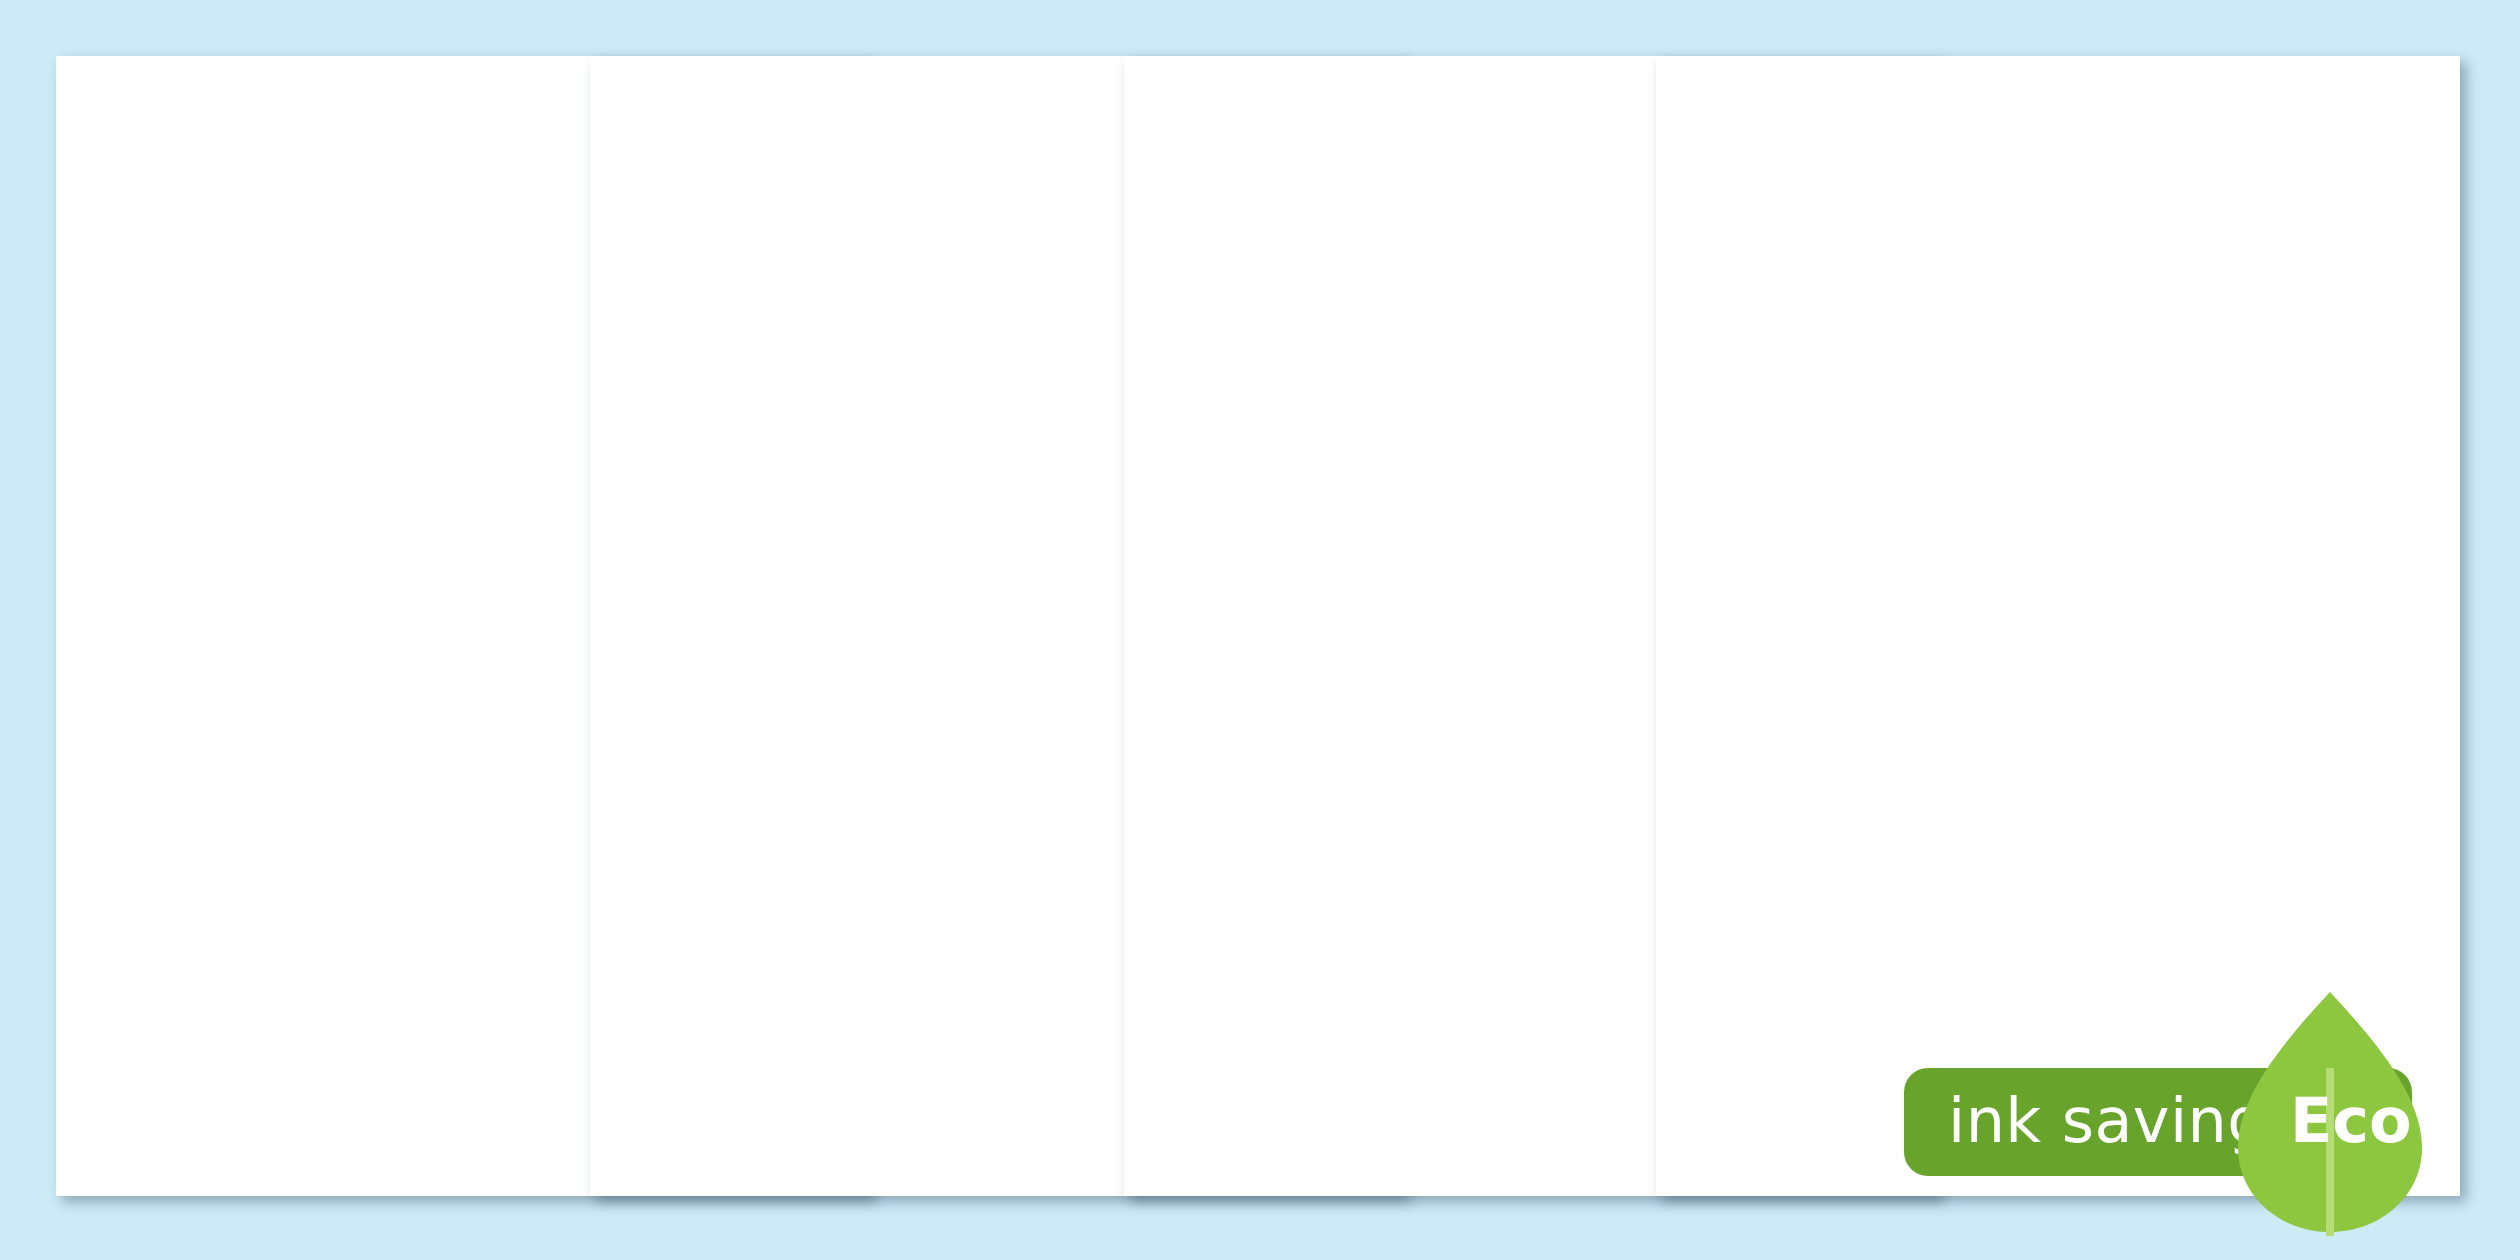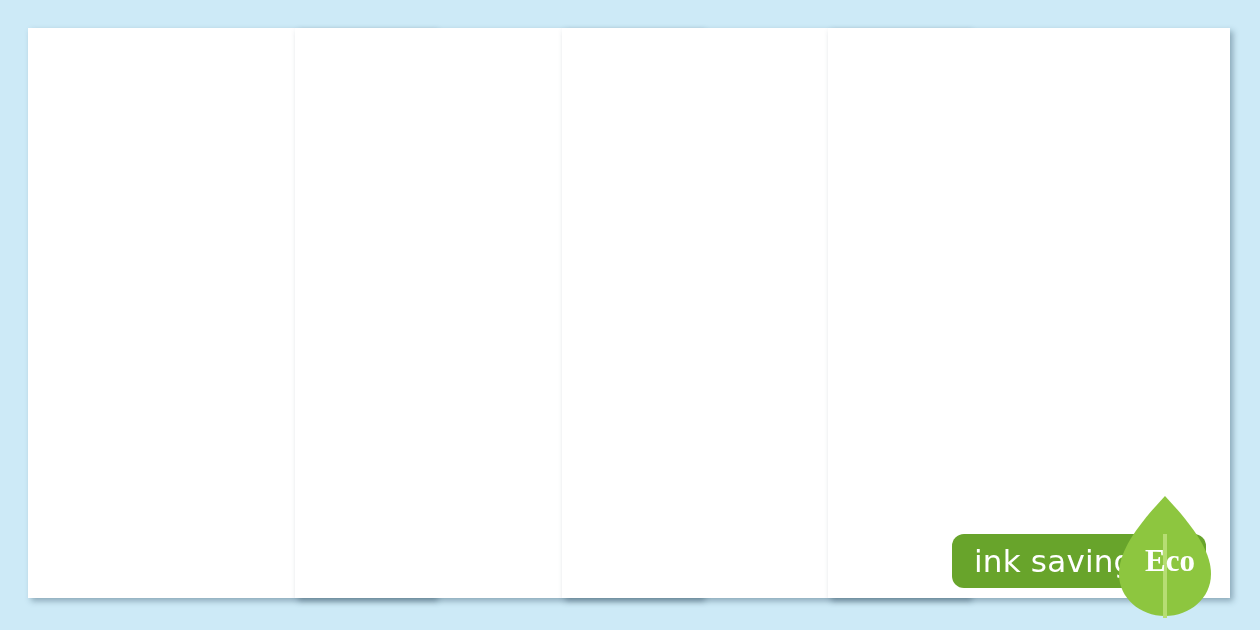--- a/index.html
+++ b/index.html
@@ -48,21 +48,20 @@
   .eco-leaf{
     position:absolute;left:165px;top:-40px;
     width:96px;height:124px;
   }
   .eco-eco{
     position:absolute;left:193px;top:0;
     height:54px;line-height:54px;
     color:#ffffff;
     font-size:31px;font-weight:bold;
     white-space:nowrap;
-    font-family:Liberation Serif, serif;
   }
 
   .wm{font-size:5px;fill:#c9c9c9;font-family:"DejaVu Sans",sans-serif;}
   .pzlabel{
     font-family:"DejaVu Sans","Liberation Sans",sans-serif;
     font-weight:bold;
     fill:#111111;
     text-anchor:middle;
     dominant-baseline:middle;
   }

